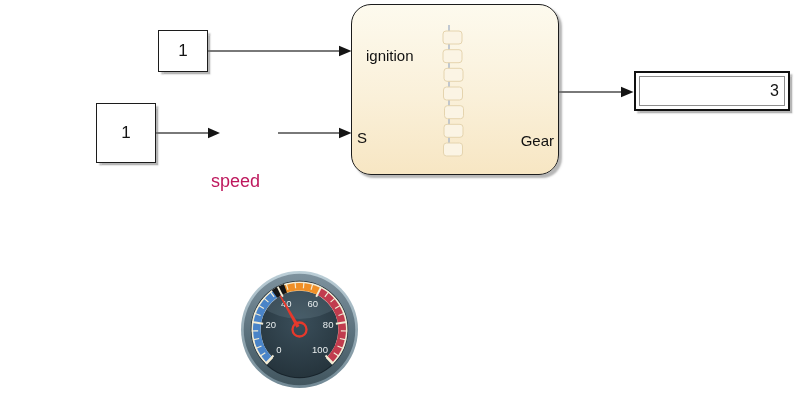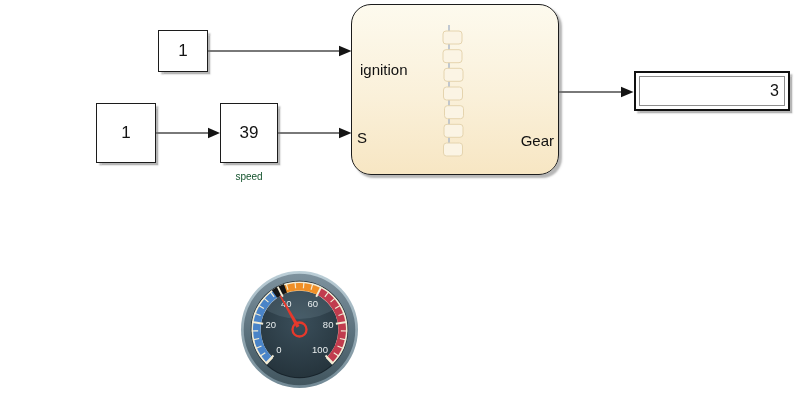--- a/index.html
+++ b/index.html
@@ -13,21 +13,21 @@
          box-shadow:2.5px 2.5px 1.5px rgba(110,110,110,.5);}
   .block .val{font-size:17px;}
   .subsystem{position:absolute;box-sizing:border-box;left:351px;top:4px;width:208px;height:171px;
              border:1.8px solid #1c1c1c;border-radius:20px;
              background:linear-gradient(180deg,#fdfaee 0%,#faf0d9 55%,#f7e6c3 100%);
              box-shadow:3px 3px 2px rgba(110,110,110,.5);}
   .portlabel{position:absolute;font-size:15px;color:#111;line-height:15px;white-space:nowrap;}
   .chain{position:absolute;left:89px;top:18px;}
   .chain line{stroke:#a9b5c8;stroke-width:1.4;}
   .chain rect{fill:#fbf4e4;stroke:#e5d4ae;stroke-width:1;}
-  .ext-label{position:absolute;font-size:10px;text-align:center;color:#14532d;}
+  .ext-label{position:absolute;font-size:18px;text-align:left;color:#be185d;}
   .display{position:absolute;box-sizing:border-box;left:634px;top:71px;width:156px;height:40px;
            background:#ffffff;border:2.5px solid #111111;
            box-shadow:2.5px 2.5px 1.5px rgba(110,110,110,.5);}
   .display-inner{position:absolute;left:3px;right:3px;top:3px;bottom:3px;box-sizing:border-box;
            border:1.4px solid #8e8e8e;background:#ffffff;display:flex;align-items:center;
            justify-content:flex-end;padding-right:5px;font-size:16px;}
   .gauge-svg{position:absolute;left:239px;top:269px;}
 </style>
 </head>
 <body>
@@ -54,27 +54,24 @@
   </svg>
 
   <div class="block" style="left:158px;top:30px;width:50px;height:42px;">
     <span class="val">1</span>
   </div>
 
   <div class="block" style="left:96px;top:103px;width:60px;height:60px;">
     <span class="val">1</span>
   </div>
 
-  <div class="block" style="left:220px;top:103px;width:58px;height:60px;">
-    <span class="val">39</span>
-  </div>
   <div class="ext-label" style="left:211px;top:171px;width:76px;">speed</div>
 
   <div class="subsystem">
-    <span class="portlabel" style="left:8px;top:43px;margin-top:14px;">ignition</span>
+    <span class="portlabel" style="left:14px;top:43px;">ignition</span>
     <span class="portlabel" style="left:5px;top:125px;">S</span>
     <span class="portlabel" style="right:4px;top:84px;margin-top:44px;">Gear</span>
     <svg class="chain" width="24" height="136">
       <line x1="8" y1="2" x2="8" y2="121"></line>
       <rect x="2" y="8" width="19" height="13" rx="3"></rect>
       <rect x="2" y="26.7" width="19" height="13" rx="3"></rect>
       <rect x="3" y="45.3" width="19" height="13" rx="3"></rect>
       <rect x="2.5" y="64" width="19" height="13" rx="3"></rect>
       <rect x="3.5" y="82.7" width="19" height="13" rx="3"></rect>
       <rect x="3" y="101.3" width="19" height="13" rx="3"></rect>

